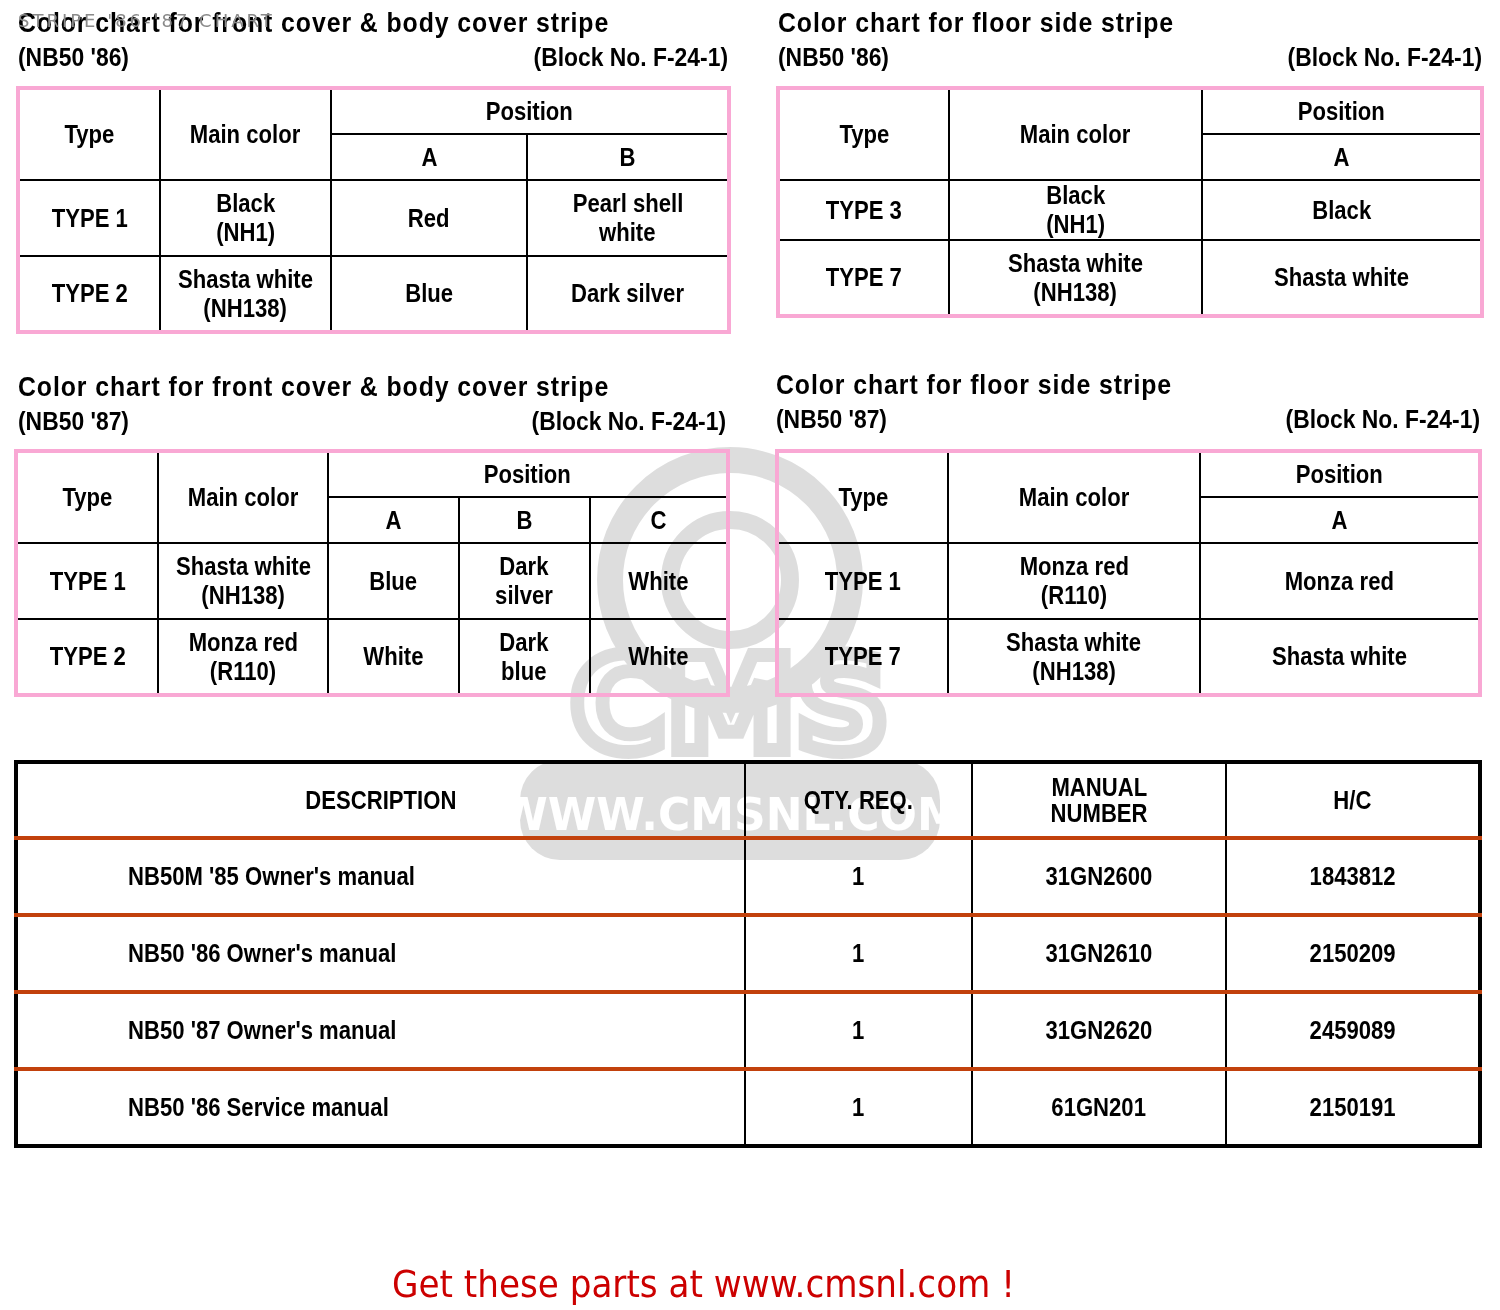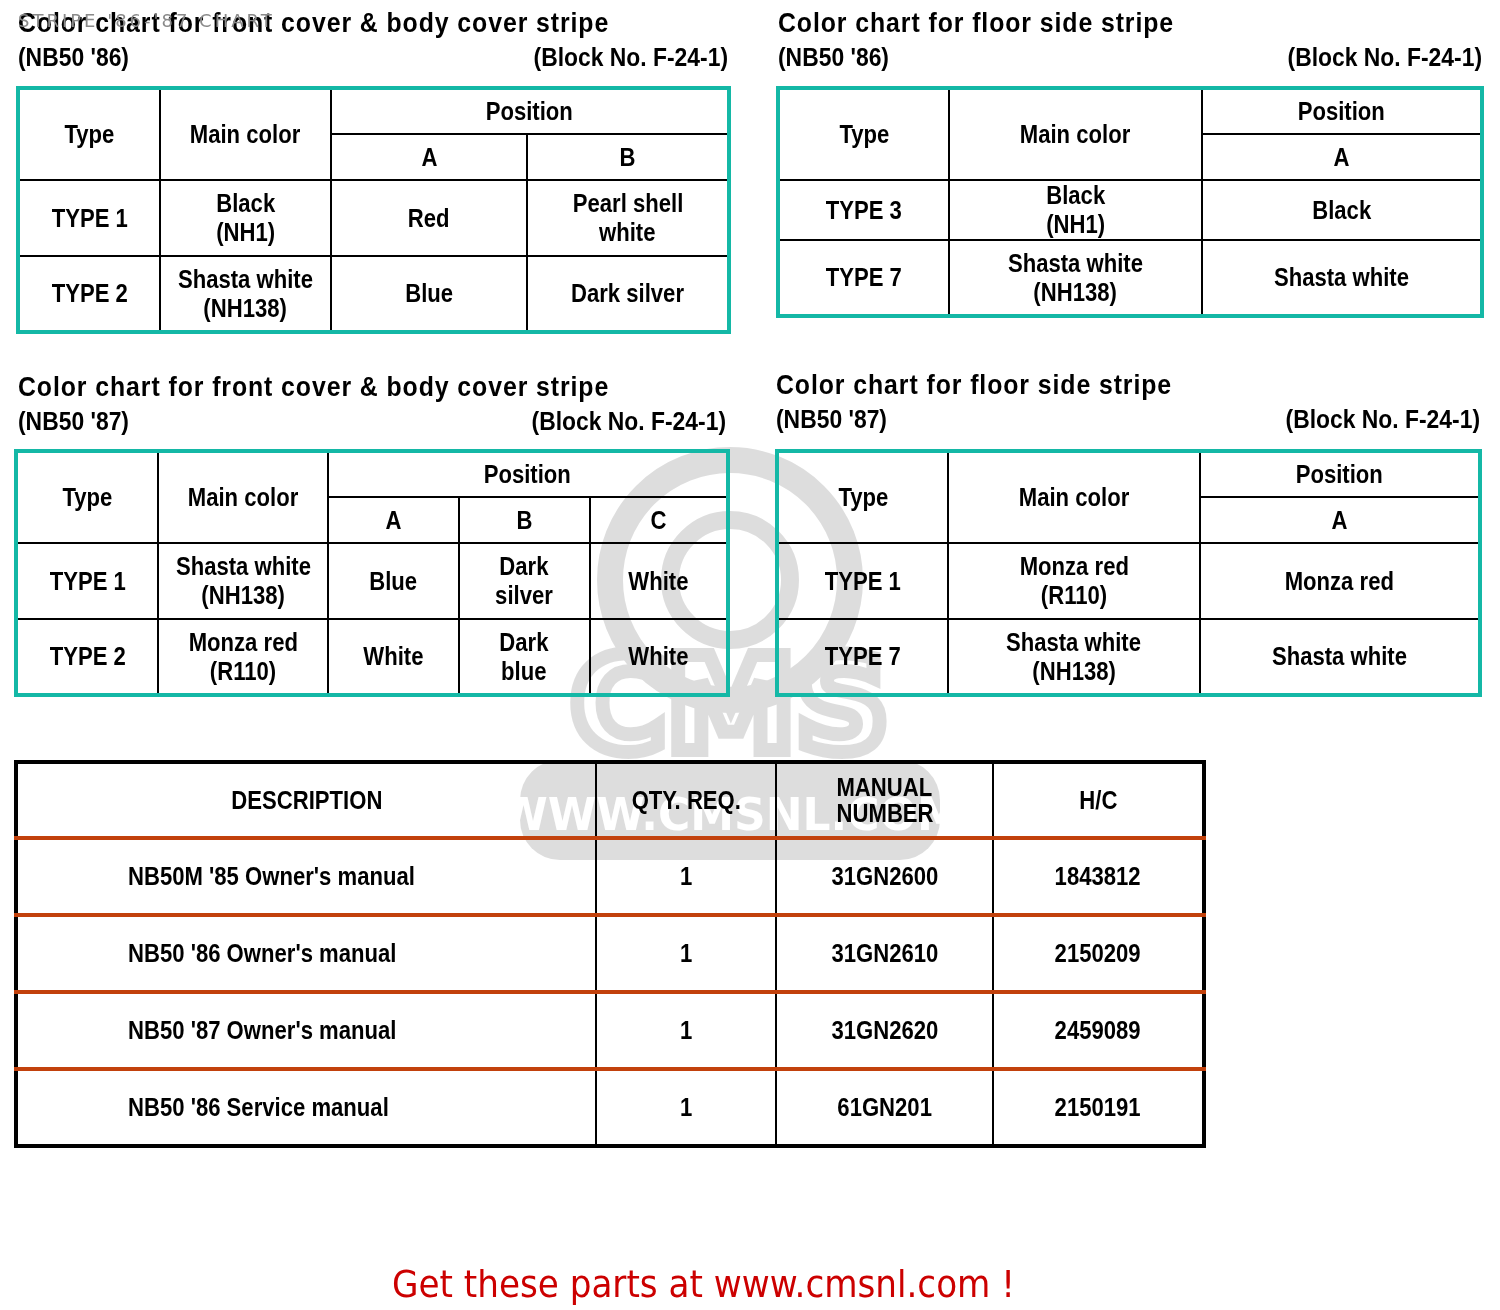--- a/index.html
+++ b/index.html
@@ -7,23 +7,23 @@
          font-family:"Liberation Sans", "DejaVu Sans", sans-serif; color:#000; }
   .overlay-title { position:absolute; left:18px; top:10px; font-size:18px; color:#8a8a8a;
          letter-spacing:3px; font-family:"DejaVu Sans", sans-serif; z-index:5; pointer-events:none; }
   .watermark { position:absolute; left:510px; top:430px; width:440px; height:440px; z-index:0; opacity:0.13; pointer-events:none; }
   .section-head { position:absolute; font-weight:bold; font-size:27px; letter-spacing:1px; z-index:2; transform:scaleX(0.92); transform-origin:left top; }
   .sub-left { position:absolute; font-size:26px; font-weight:bold; z-index:2; transform:scaleX(0.88); transform-origin:left top; }
   .sub-right { position:absolute; font-size:26px; font-weight:bold; z-index:2; transform:scaleX(0.88); transform-origin:right top; text-align:right; }
   table.ct { position:absolute; border-collapse:collapse; z-index:2; background:transparent; }
   table.ct td { border:2px solid #000; text-align:center; vertical-align:middle;
          font-size:26px; font-weight:bold; line-height:29px; padding:0; }
-  table.ct { border:4px solid #14b8a6;padding-left:9px; }
+  table.ct { border:4px solid #f9a8d4;padding-left:9px; }
   .cell-inner { display:inline-block; transform:scaleX(0.85); }
-  table.manuals { position:absolute; left:14px; top:760px; width:1192px; border-collapse:collapse; border:4px solid #000; z-index:2; }
+  table.manuals { position:absolute; left:14px; top:760px; width:1468px; border-collapse:collapse; border:4px solid #000; z-index:2; }
   table.manuals td, table.manuals th { border:2px solid #000; font-size:26px; font-weight:bold; text-align:center; vertical-align:middle; padding:0; }
   table.manuals th { height:72px; line-height:26px; }
   table.manuals td { height:73px; }
   table.manuals td.desc { text-align:left; padding-left:110px; }
   table.manuals tr.body-row td { border-top:4px solid #c2410c; }
   .footer-link { position:absolute; left:392px; top:1262px; font-size:38px; color:#cc0000; z-index:6;
          font-family:"DejaVu Sans", sans-serif; text-decoration:none; transform:scaleX(0.9); transform-origin:left top; }
 </style>
 </head>
 <body>

